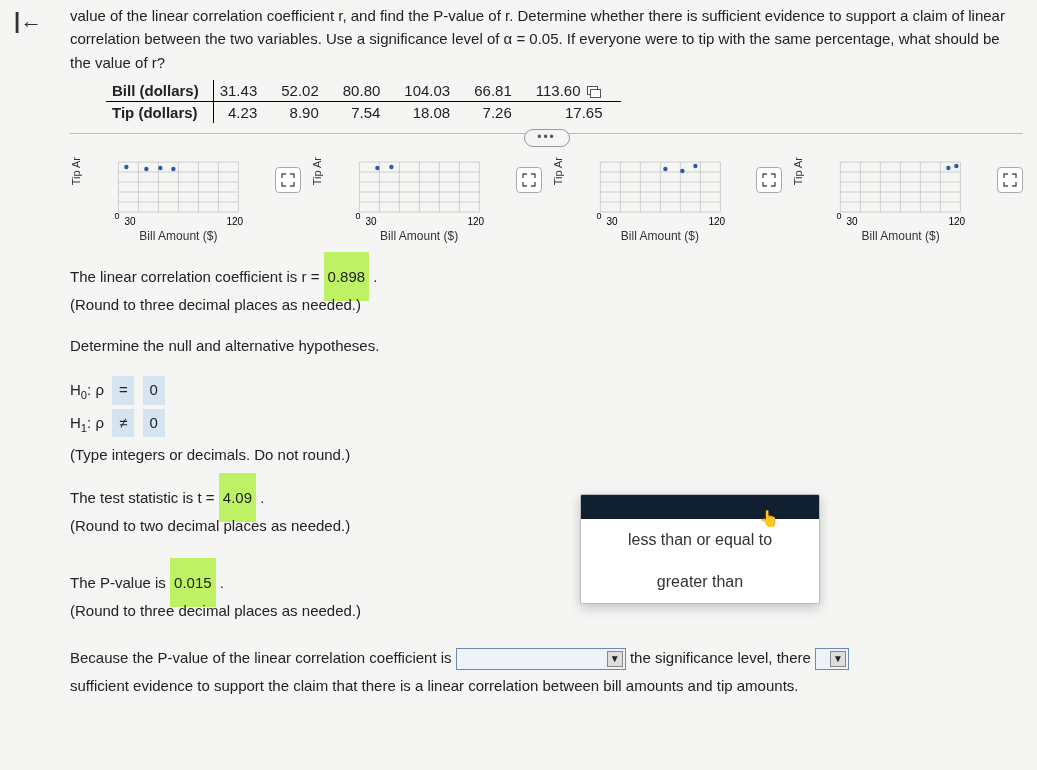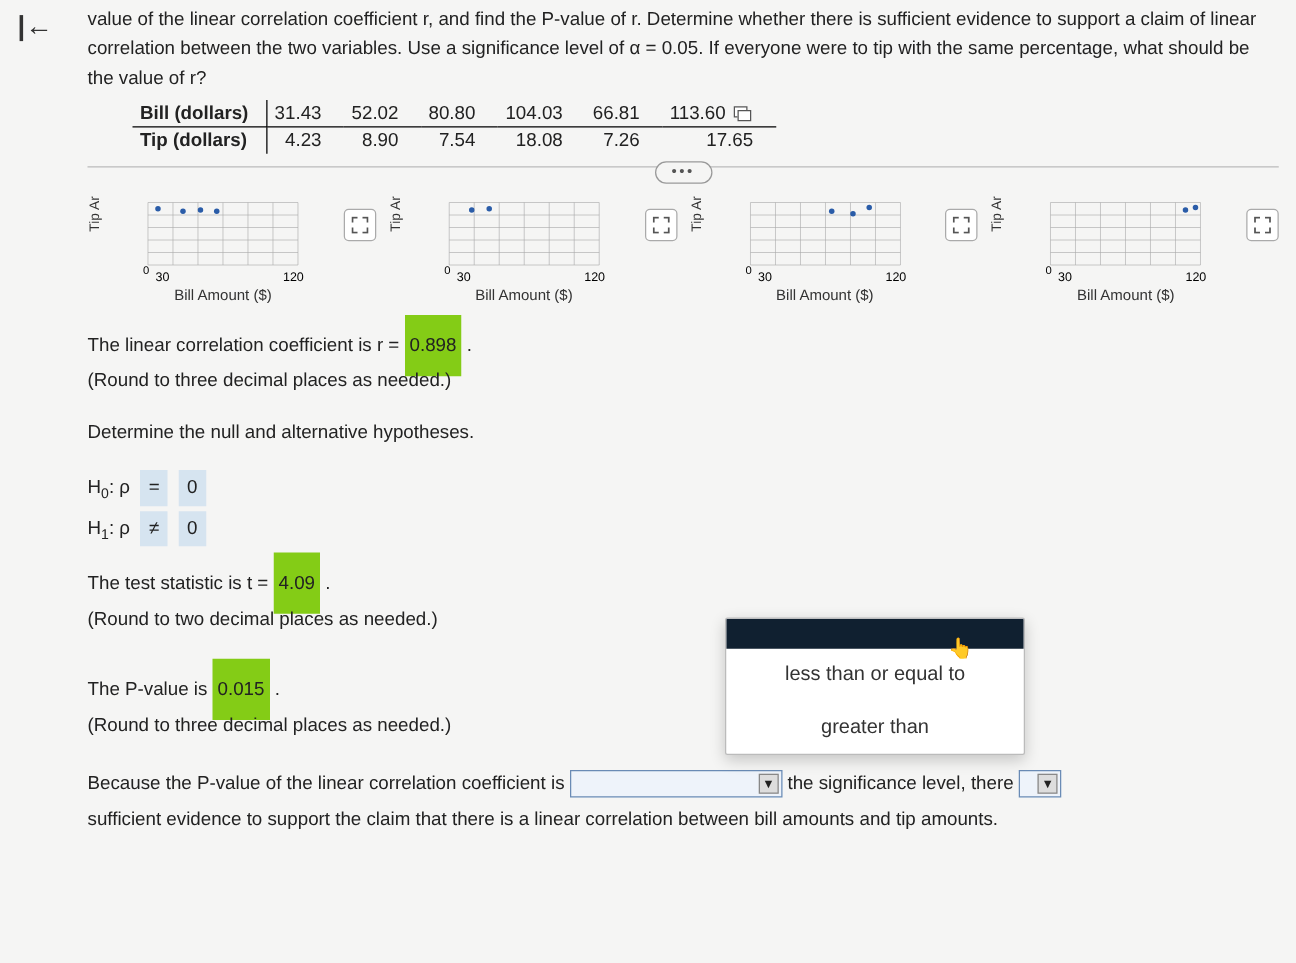--- a/index.html
+++ b/index.html
@@ -77,21 +77,21 @@
   .xlabel{ font-size:12px; color:#333; text-align:center; margin-top:2px; }
   .expand-btn{
     border:1px solid #aaa; border-radius:4px; width:26px; height:26px;
     display:flex; align-items:center; justify-content:center; cursor:pointer;
     background:#fff; flex:0 0 auto; margin-top:10px;
   }
   .expand-btn svg{ width:14px; height:14px; }
 
   .answer-block{ margin-top: 16px; line-height:1.9; }
   .ans-val{
-    background:#84cc16; padding:16px 4px;
+    background:#bef264; padding:16px 4px;
   }
   .hypo-line{ margin: 2px 0; }
   .hypo-box{
     display:inline-block; background:#d6e4f0; min-width:22px; text-align:center;
   }
   .sub{ font-size:0.75em; vertical-align: sub; }
 
   .dropdown-panel{
     position:absolute;
     left: 580px;
@@ -325,20 +325,21 @@
       <div class="hypo-line" style="margin-top:16px">
         <span>H</span><span class="sub">0</span><span>: ρ</span>
         &nbsp;<span class="hypo-box">=</span>&nbsp;
         <span class="hypo-box">0</span>
       </div>
       <div class="hypo-line">
         <span>H</span><span class="sub">1</span><span>: ρ</span>
         &nbsp;<span class="hypo-box">≠</span>&nbsp;
         <span class="hypo-box">0</span>
       </div>
+      <div>(Type integers or decimals. Do not round.)</div>
 
       <div style="margin-top:14px">
         <span>The test statistic is t = </span><span class="ans-val">4.09</span><span> .</span>
       </div>
       <div>(Round to two decimal places as needed.)</div>
 
       <div style="margin-top:28px">
         <span>The P-value is </span><span class="ans-val">0.015</span><span> .</span>
       </div>
       <div>(Round to three decimal places as needed.)</div>

